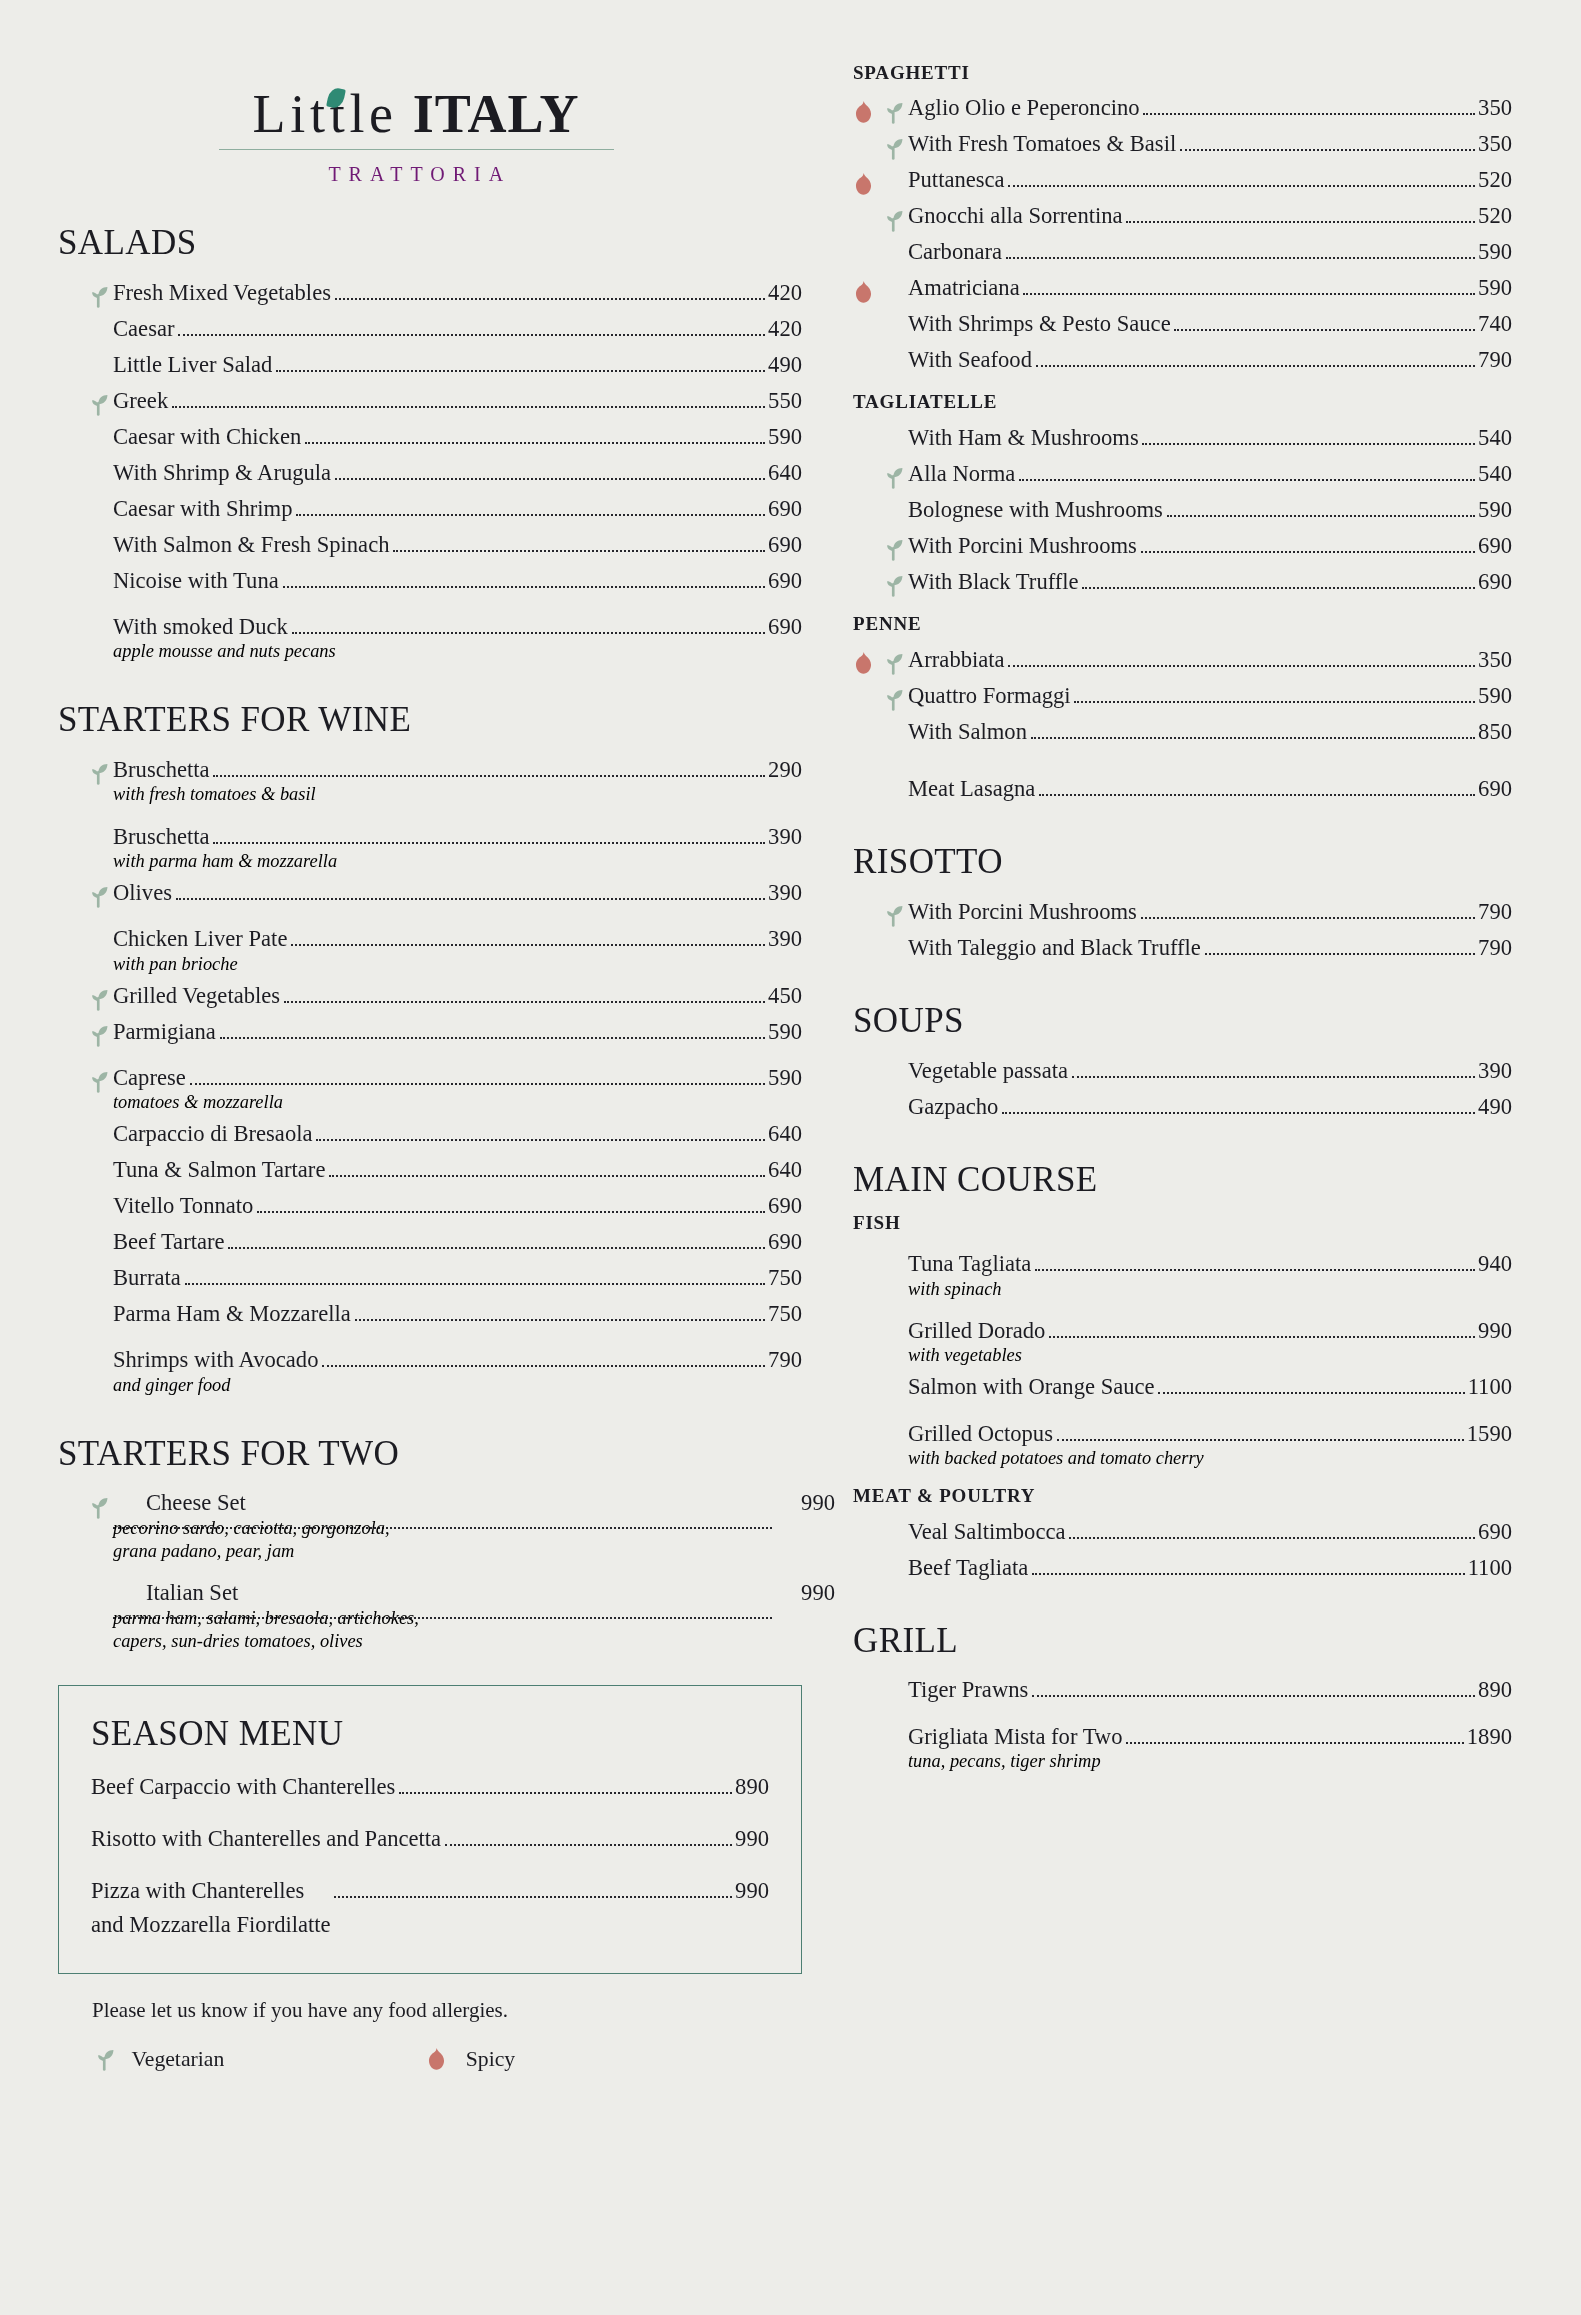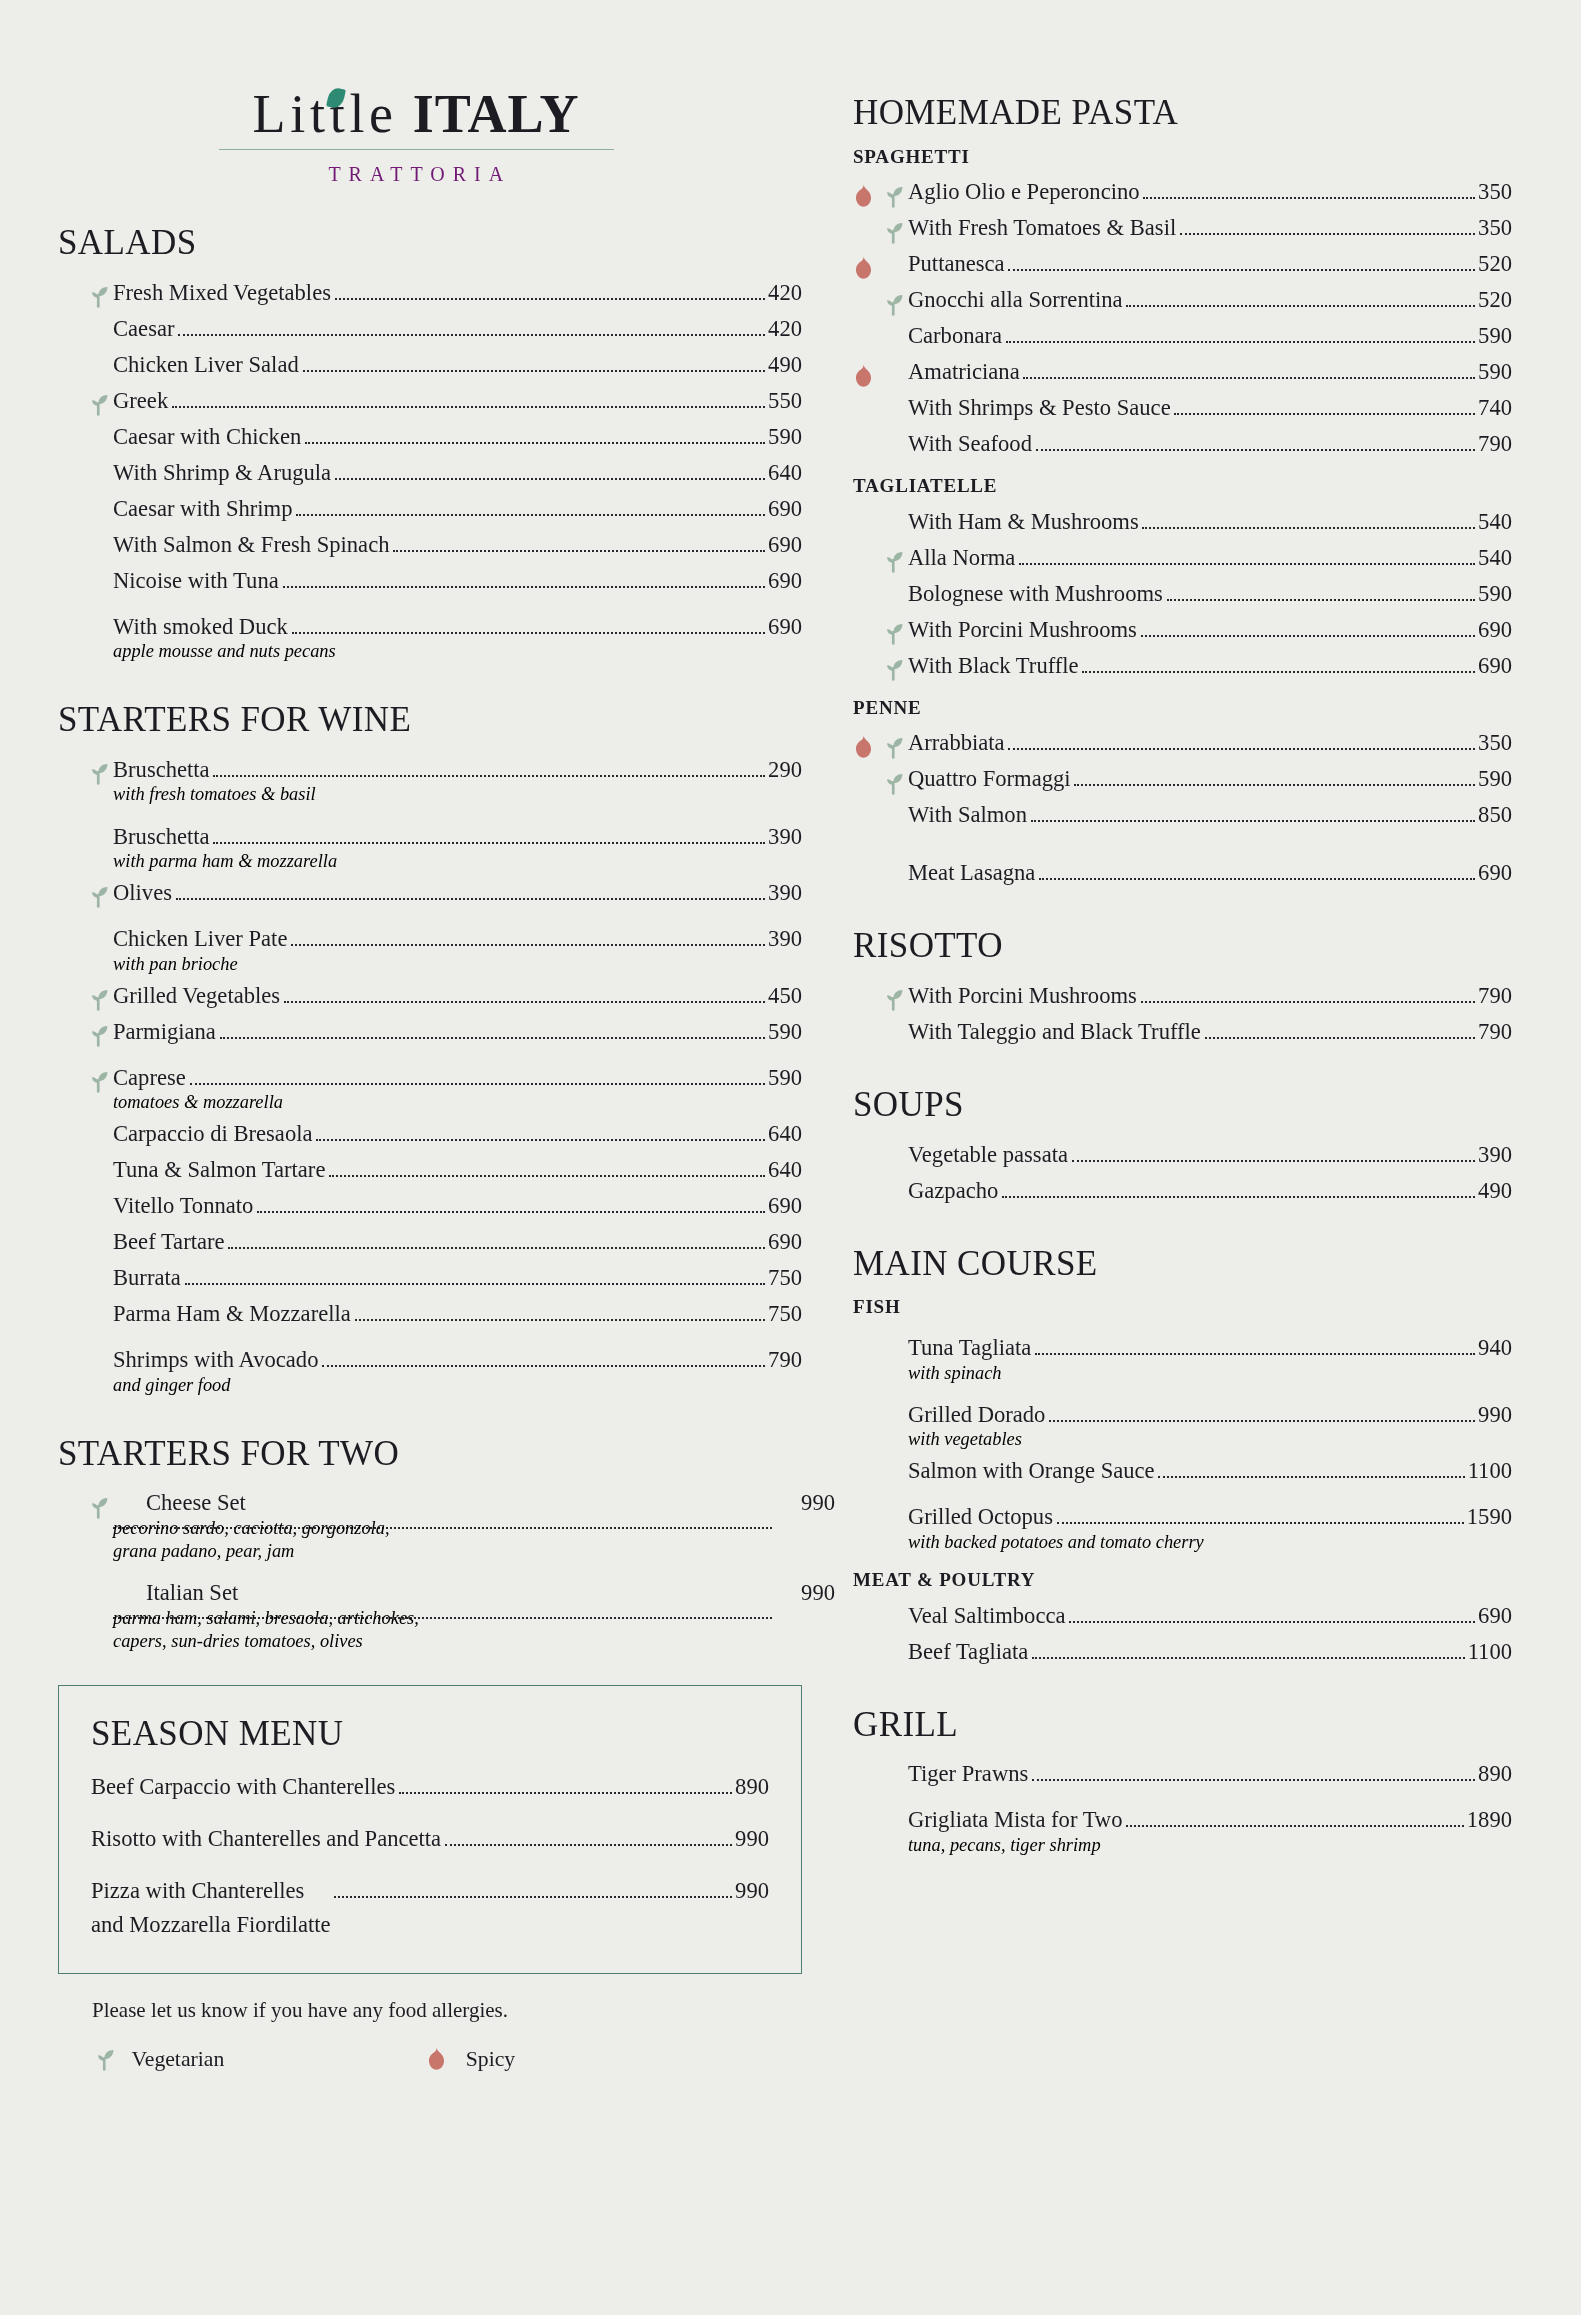--- a/index.html
+++ b/index.html
@@ -209,21 +209,21 @@
           <div class="icons"></div>
           <div class="row">
             <span class="name">Caesar</span>
             <span class="leader"></span>
             <span class="price">420</span>
           </div>
         </div>
         <div class="item">
           <div class="icons"></div>
           <div class="row">
-            <span class="name">Chicken Liver Salad</span>
+            <span class="name">Little Liver Salad</span>
             <span class="leader"></span>
             <span class="price">490</span>
           </div>
         </div>
         <div class="item">
           <div class="icons">
             <span class="ico veg">
               <svg class="leaf" width="24.5" height="24.5" viewBox="0 0 24 24">
                 <path d="M12 22 L12 11" stroke="#9db5a5" stroke-width="2.6" fill="none" stroke-linecap="round"></path>
                 <path d="M12 12 C12 6, 16 3, 21 3 C21 8, 17.5 12, 12 12 Z" fill="#9db5a5"></path>
@@ -526,21 +526,20 @@
           </svg>
         </span>
         <span class="legend-label">Spicy</span>
       </div>
     </div>
 
   </div>
 
   <div class="col-right">
     <div id="right-sections">
-        <h2 class="section">HOMEMADE PASTA</h2>
         <h3 class="subsection first">SPAGHETTI</h3>
         <div class="item">
           <div class="icons">
             <span class="ico spicy">
               <svg class="flame" width="21" height="24.5" viewBox="0 0 20 26">
                 <path d="M10 1 C10 5, 6 6.5, 6 6.5 C2.6 9.2, 2 12.2, 2 14.6 C2 20, 5.8 24.2, 10 24.2 C14.2 24.2, 18 20, 18 14.6 C18 10.6, 15.6 7.6, 12.8 5.2 C11.4 4, 10.6 2.6, 10 1 Z" fill="#c8766c"></path>
               </svg>
             </span>
             <span class="ico veg">
               <svg class="leaf" width="24.5" height="24.5" viewBox="0 0 24 24">

